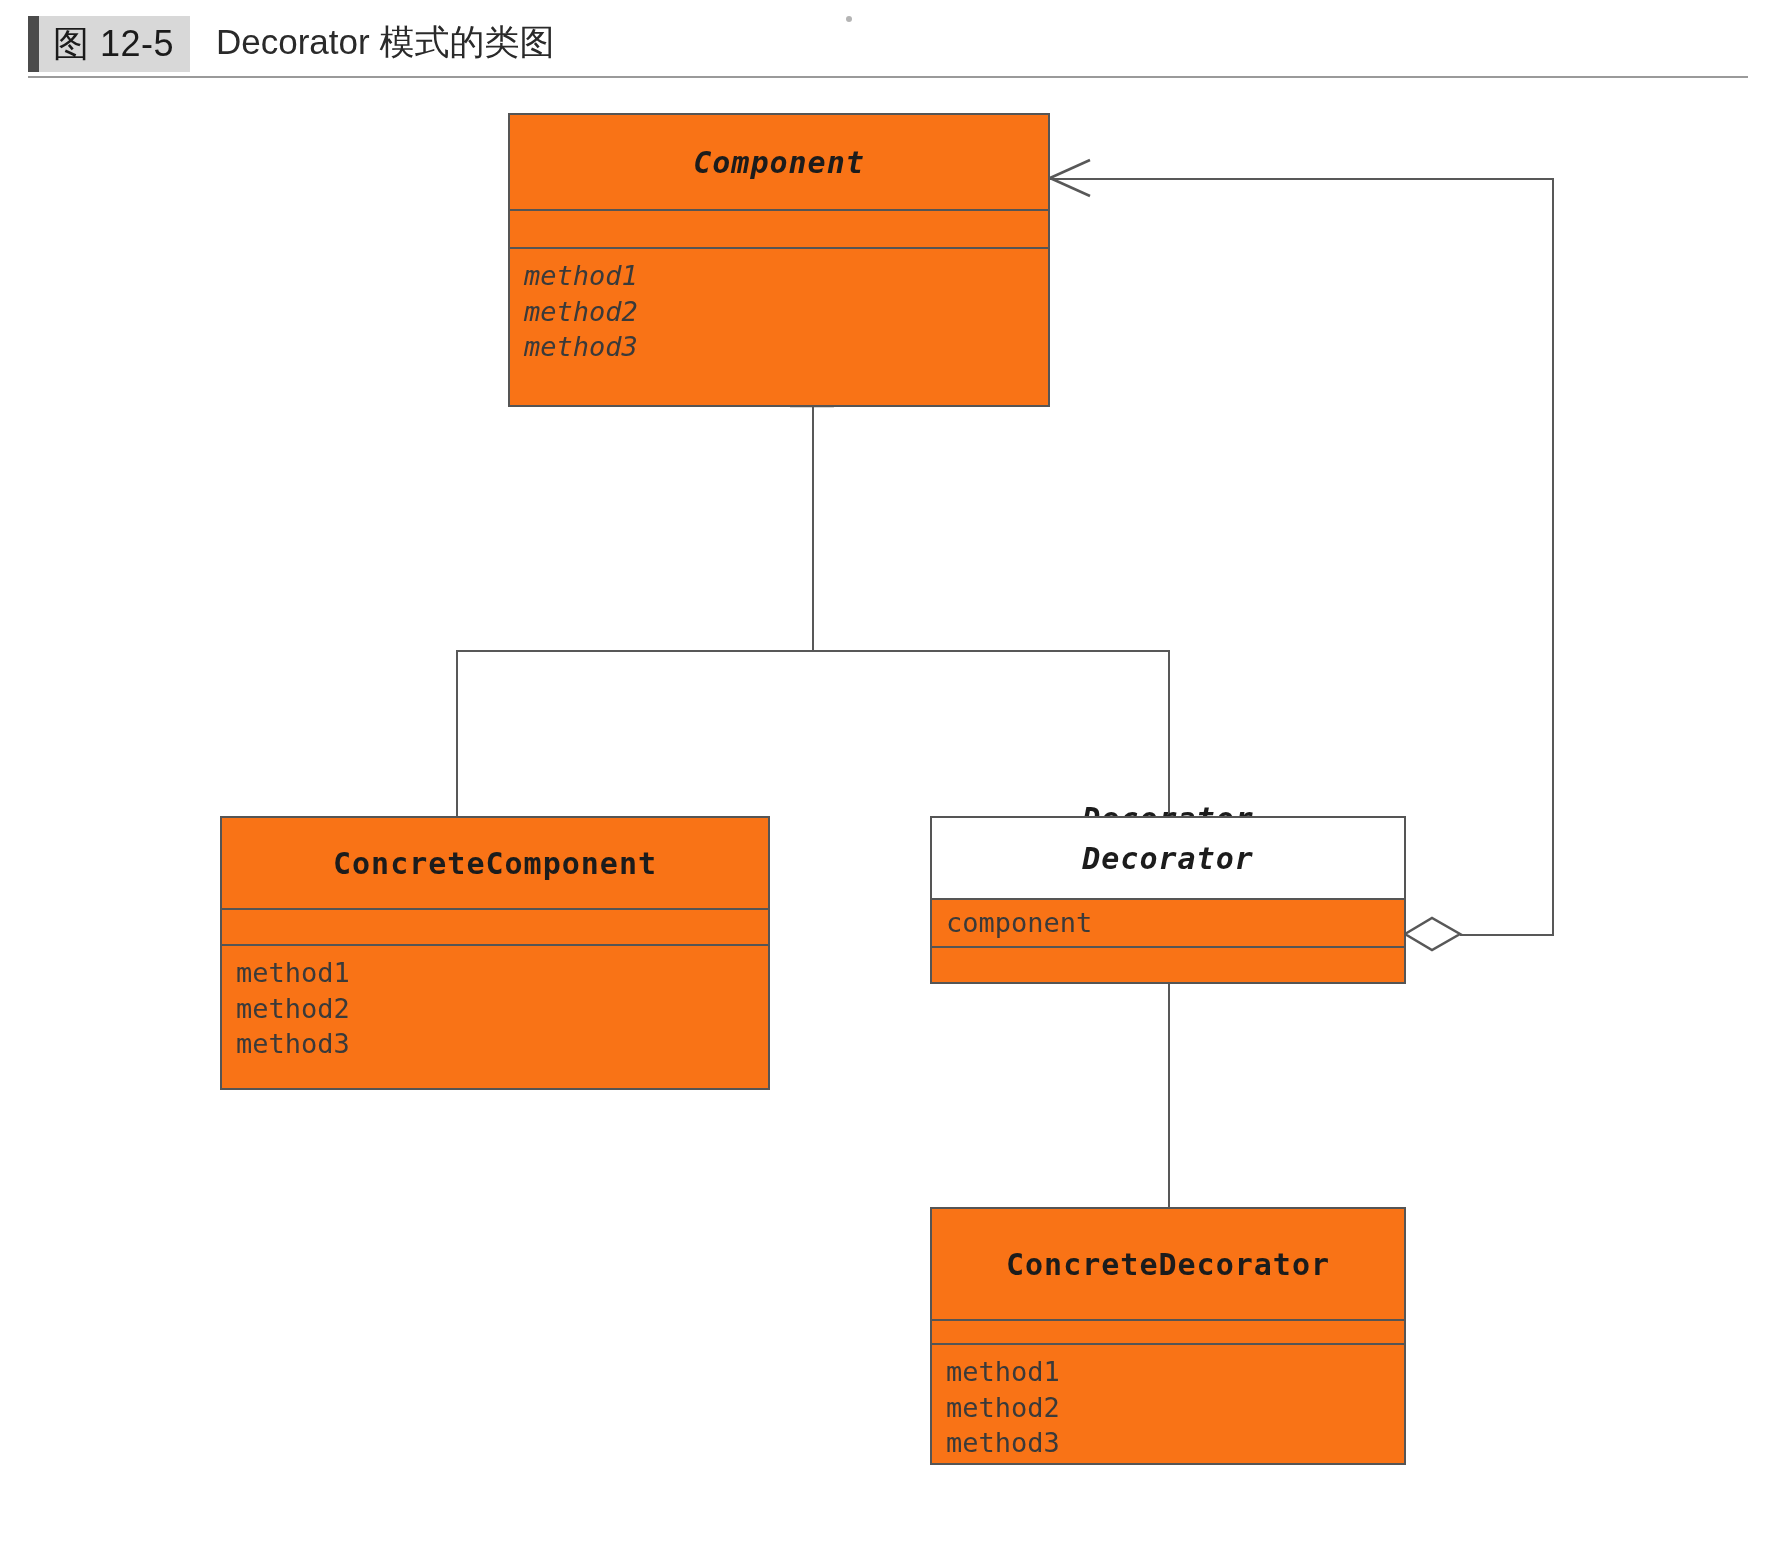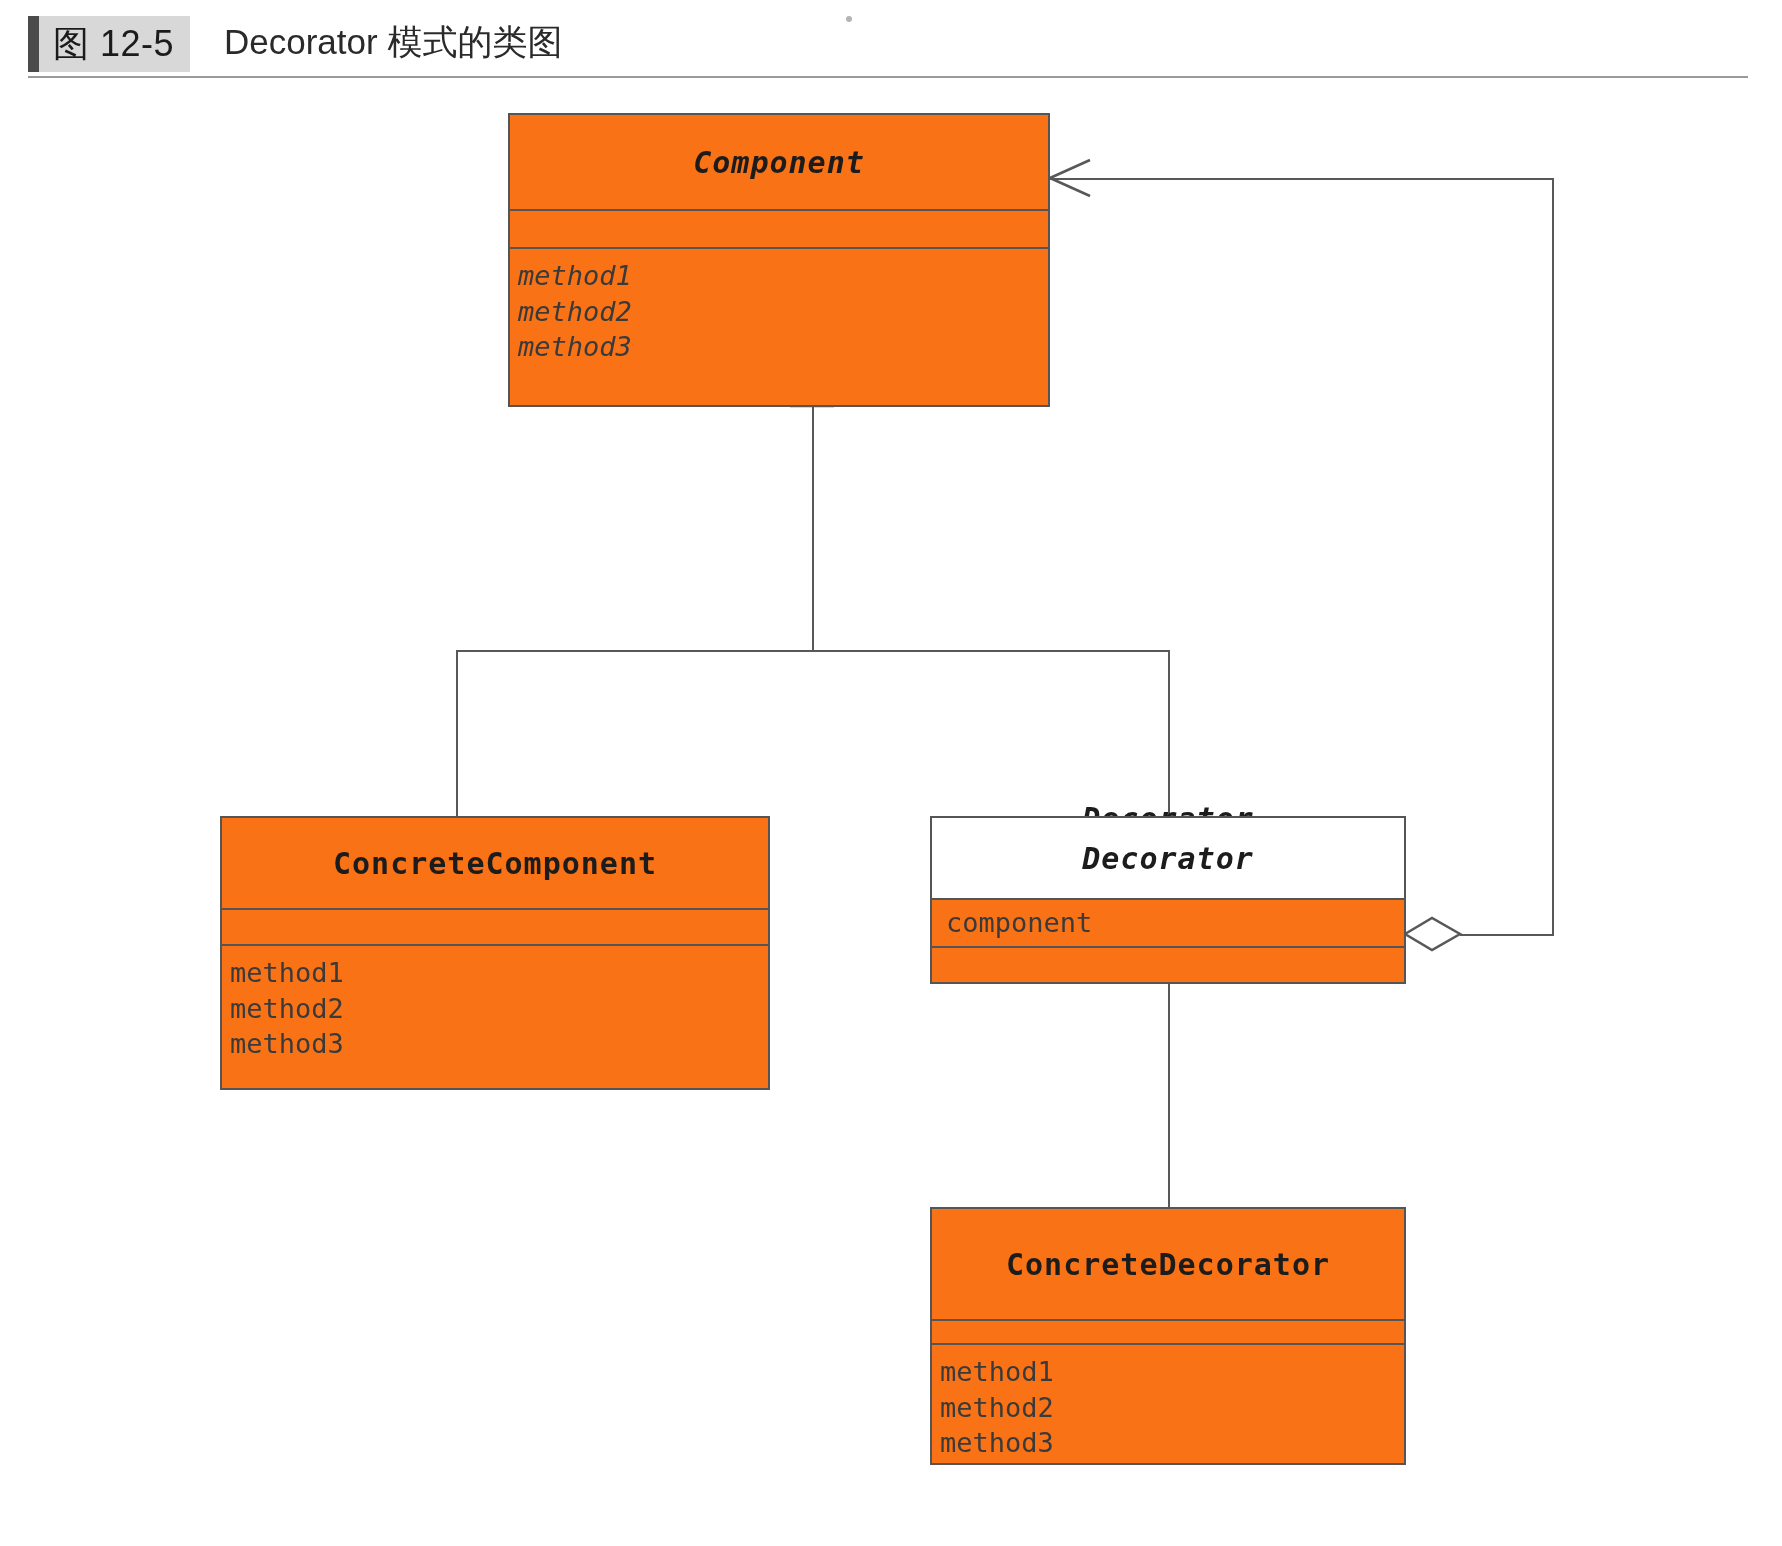--- a/index.html
+++ b/index.html
@@ -51,21 +51,21 @@
     margin-right: 14px;
   }
   .caption-number {
     font-size: 36px;
     color: #1b1b1b;
     letter-spacing: 0.5px;
     white-space: nowrap;
   }
   .caption-title {
     position: absolute;
-    left: 196px;
+    left: 188px;
     top: 3px;
     font-size: 35px;
     color: #2a2a2a;
     white-space: nowrap;
   }
   .speck {
     position: absolute;
     left: 846px;
     top: 16px;
     width: 6px;
@@ -101,21 +101,21 @@
     color: #1c1c1c;
     border-bottom: 2px solid #555555;
     letter-spacing: 1px;
   }
   .uml-name.abstract {
     font-style: italic;
   }
   .uml-attrs,
   .uml-ops {
     box-sizing: border-box;
-    padding: 9px 14px 10px 8px;
+    padding: 9px 14px 10px 14px;
     font-family: "DejaVu Sans Mono", "Liberation Mono", monospace;
     font-size: 27px;
     color: #3a3a3a;
     line-height: 1.32;
   }
   .uml-attrs {
     border-bottom: 2px solid #555555;
   }
   .uml-attrs.empty,
   .uml-ops.empty {

